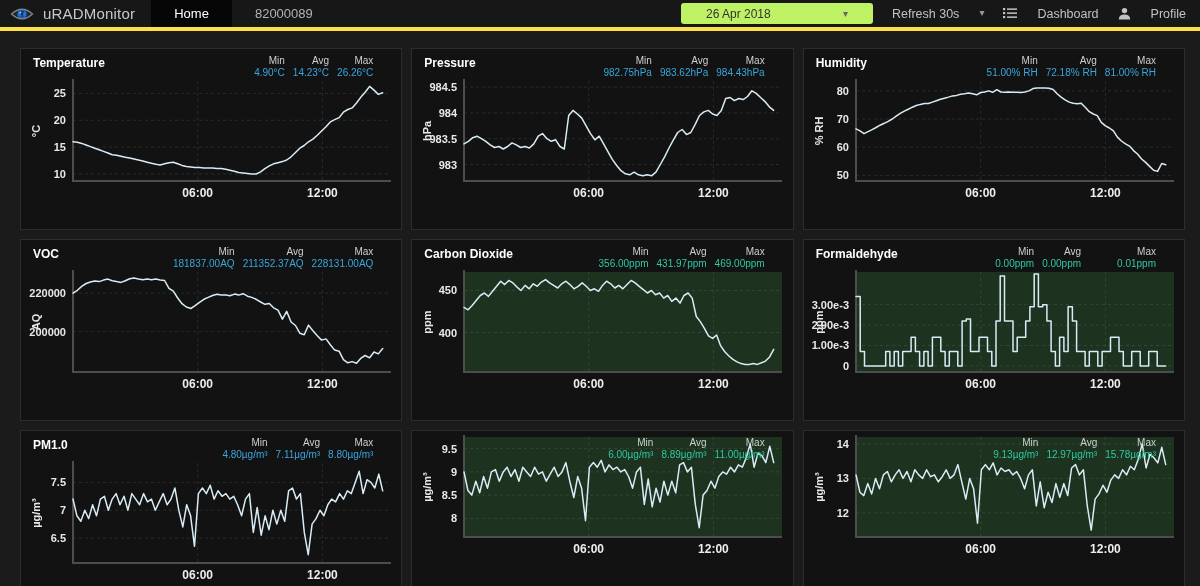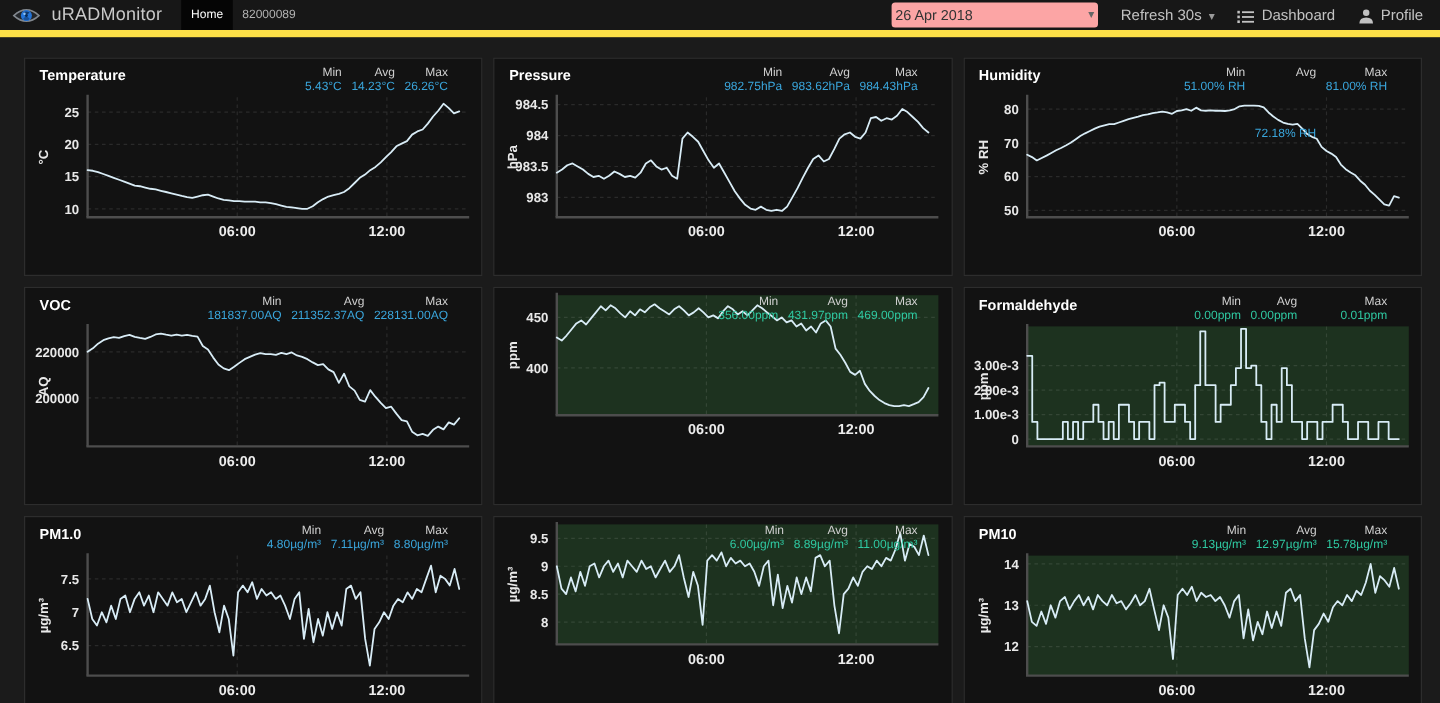--- a/index.html
+++ b/index.html
@@ -4,36 +4,36 @@
 <style>
   * { box-sizing: border-box; }
   html,body { margin:0; padding:0; }
   body {
     width:1200px; height:586px; overflow:hidden;
     background:#1b1b1b;
     font-family:"Liberation Sans","DejaVu Sans",sans-serif;
   }
   
   .topbar {
-    height:31px; background:#171717; border-bottom:6px solid #fde047;
+    height:31px; background:#171717; border-bottom:4px solid #fde047;
     display:flex; align-items:stretch;
   }
   .brand { display:flex; align-items:center; gap:9px; padding:0 16px 0 10px; }
   .brand-title { color:#c9c9c9; font-size:15px; letter-spacing:.2px; }
-  .tab { display:flex; align-items:center; padding:0 8px; font-size:10px; color:#b3b3b3; cursor:pointer; }
+  .tab { display:flex; align-items:center; padding:0 23px; font-size:13px; color:#b3b3b3; cursor:pointer; }
   .tab.active { background:#050505; color:#fff; }
   .topbar-spacer { flex:1; }
   .topbar-right { display:flex; align-items:center; gap:19px; padding-right:14px; }
   .date-select {
-    width:172px; height:21px; background:#fca5a5; border-radius:3px;
+    width:192px; height:21px; background:#bef264; border-radius:3px;
     display:flex; align-items:center; justify-content:space-between;
-    padding:0 3px; font-size:12px; color:#333; cursor:pointer;
+    padding:0 25px; font-size:12px; color:#333; cursor:pointer;
   }
   .date-caret { color:#666; font-size:10px; }
-  .hdr-ctl { display:flex; align-items:flex-end; gap:6px; color:#c2c2c2; font-size:12.5px; cursor:pointer; }
+  .hdr-ctl { display:flex; align-items:flex-start; gap:20px; color:#c2c2c2; font-size:12.5px; cursor:pointer; }
   .hdr-caret { color:#9a9a9a; font-size:10px; }
   
   .grid {
     display:grid; grid-template-columns:repeat(3,1fr);
     grid-auto-rows:182px; gap:9px; margin:17px 15px 0 20px;
   }
   .panel {
     position:relative; background:#121212; border:1px solid #2d2d2d;
   }
   .panel-head { padding:7px 0 0 12px; height:26px; }
@@ -98,21 +98,21 @@
 <div class="grid">
 
   <div class="panel">
     <div class="panel-head">
         <div class="chart-title">Temperature</div>
       </div>
     <div class="stats">
       <span class="sl">Min</span>
       <span class="sl">Avg</span>
       <span class="sl">Max</span>
-      <span class="sv" style="color: rgb(58, 166, 220);">5.43°C</span>
+      <span class="sv" style="color: rgb(58, 166, 220);">4.90°C</span>
       <span class="sv" style="color: rgb(58, 166, 220);">14.23°C</span>
       <span class="sv" style="color: rgb(58, 166, 220);">26.26°C</span>
     </div>
     <div class="chart-body"><svg width="368" height="128">
           <line x1="170.70588235294116" y1="4" x2="170.70588235294116" y2="104" stroke="rgba(255,255,255,0.10)" stroke-dasharray="3 3"></line>
           <text x="170.70588235294116" y="120" fill="#ededed" font-size="12" font-weight="bold" text-anchor="middle">06:00</text>
           <line x1="295.4117647058823" y1="4" x2="295.4117647058823" y2="104" stroke="rgba(255,255,255,0.10)" stroke-dasharray="3 3"></line>
           <text x="295.4117647058823" y="120" fill="#ededed" font-size="12" font-weight="bold" text-anchor="middle">12:00</text>
           <line x1="46" y1="97.01075268817203" x2="364" y2="97.01075268817203" stroke="rgba(255,255,255,0.10)" stroke-dasharray="3 3"></line>
           <text x="39" y="101.01075268817203" fill="#e8e8e8" font-size="11" font-weight="bold" text-anchor="end">10</text>
@@ -163,21 +163,21 @@
 
   <div class="panel">
     <div class="panel-head">
         <div class="chart-title">Humidity</div>
       </div>
     <div class="stats">
       <span class="sl">Min</span>
       <span class="sl">Avg</span>
       <span class="sl">Max</span>
       <span class="sv" style="color: rgb(58, 166, 220);">51.00% RH</span>
-      <span class="sv" style="color: rgb(58, 166, 220); margin-top: 39px;">72.18% RH</span>
+      <span class="sv" style="color: rgb(58, 166, 220);">72.18% RH</span>
       <span class="sv" style="color: rgb(58, 166, 220);">81.00% RH</span>
     </div>
     <div class="chart-body"><svg width="368" height="128">
           <line x1="170.70588235294116" y1="4" x2="170.70588235294116" y2="104" stroke="rgba(255,255,255,0.10)" stroke-dasharray="3 3"></line>
           <text x="170.70588235294116" y="120" fill="#ededed" font-size="12" font-weight="bold" text-anchor="middle">06:00</text>
           <line x1="295.4117647058823" y1="4" x2="295.4117647058823" y2="104" stroke="rgba(255,255,255,0.10)" stroke-dasharray="3 3"></line>
           <text x="295.4117647058823" y="120" fill="#ededed" font-size="12" font-weight="bold" text-anchor="middle">12:00</text>
           <line x1="46" y1="98.36619718309859" x2="364" y2="98.36619718309859" stroke="rgba(255,255,255,0.10)" stroke-dasharray="3 3"></line>
           <text x="39" y="102.36619718309859" fill="#e8e8e8" font-size="11" font-weight="bold" text-anchor="end">50</text>
           <line x1="46" y1="70.19718309859155" x2="364" y2="70.19718309859155" stroke="rgba(255,255,255,0.10)" stroke-dasharray="3 3"></line>
@@ -215,20 +215,23 @@
           <line x1="46" y1="25.153846153846157" x2="364" y2="25.153846153846157" stroke="rgba(255,255,255,0.10)" stroke-dasharray="3 3"></line>
           <text x="39" y="29.153846153846157" fill="#e8e8e8" font-size="11" font-weight="bold" text-anchor="end">220000</text>
           <line x1="46" y1="2" x2="46" y2="104" stroke="#4d4d4d" stroke-width="2"></line>
           <line x1="45" y1="104" x2="364" y2="104" stroke="#4d4d4d" stroke-width="2"></line>
           <text x="13" y="54" fill="#e8e8e8" font-size="11" font-weight="bold" text-anchor="middle" transform="rotate(-90 13 54)">AQ</text>
           <path d="M46.0 25.2L50.4 22.3L54.7 18.4L59.1 15.5L63.4 14.0L67.8 13.0L72.2 13.6L76.5 12.1L80.9 11.1L85.3 12.7L89.6 13.6L94.0 14.4L98.3 12.8L102.7 10.7L107.1 10.0L111.4 10.9L115.8 11.7L120.2 10.9L124.5 11.7L128.9 11.1L133.2 11.9L137.6 12.5L142.0 20.3L146.3 23.2L150.7 30.0L155.0 35.7L159.4 39.0L163.8 40.5L168.1 37.7L172.5 34.4L176.9 31.3L181.2 29.4L185.6 27.5L189.9 26.3L194.3 27.1L198.7 27.1L203.0 27.8L207.4 26.1L211.7 27.1L216.1 25.7L220.5 28.2L224.8 29.4L229.2 31.3L233.6 34.0L237.9 36.3L242.3 35.5L246.6 39.8L251.0 42.1L255.4 51.1L259.7 43.4L264.1 54.0L268.5 57.5L272.8 65.2L277.2 66.7L281.5 57.1L285.9 62.8L290.3 67.8L294.6 72.1L299.0 70.9L303.3 76.7L307.7 82.1L312.1 83.2L316.4 91.7L320.8 94.8L325.2 93.6L329.5 95.2L333.9 90.2L338.2 87.5L342.6 89.8L347.0 84.0L351.3 85.9L355.7 80.5" fill="none" stroke="#d8ecf6" stroke-width="1.5" stroke-linejoin="round" stroke-linecap="round"></path>
         </svg></div>
   </div>
 
   <div class="panel">
+    <div class="panel-head">
+        <div class="chart-title">Carbon Dioxide</div>
+      </div>
     <div class="stats">
       <span class="sl">Min</span>
       <span class="sl">Avg</span>
       <span class="sl">Max</span>
       <span class="sv" style="color: rgb(47, 201, 162);">356.00ppm</span>
       <span class="sv" style="color: rgb(47, 201, 162);">431.97ppm</span>
       <span class="sv" style="color: rgb(47, 201, 162);">469.00ppm</span>
     </div>
     <div class="chart-body"><svg width="368" height="128">
           <rect x="46" y="4" width="318" height="100" fill="#1d321f"></rect>
@@ -334,23 +337,20 @@
           <line x1="46" y1="15.627906976744185" x2="364" y2="15.627906976744185" stroke="rgba(255,255,255,0.10)" stroke-dasharray="3 3"></line>
           <text x="39" y="19.627906976744185" fill="#e8e8e8" font-size="11" font-weight="bold" text-anchor="end">9.5</text>
           <line x1="46" y1="2" x2="46" y2="104" stroke="#4d4d4d" stroke-width="2"></line>
           <line x1="45" y1="104" x2="364" y2="104" stroke="#4d4d4d" stroke-width="2"></line>
           <text x="13" y="54" fill="#e8e8e8" font-size="11" font-weight="bold" text-anchor="middle" transform="rotate(-90 13 54)">µg/m³</text>
           <path d="M46.0 38.9L49.9 57.5L53.8 62.1L57.8 48.2L61.7 59.8L65.6 43.5L69.5 55.2L73.4 38.9L77.4 36.6L81.3 48.2L85.2 38.9L89.1 34.2L93.0 43.5L97.0 36.6L100.9 48.2L104.8 34.2L108.7 38.9L112.6 43.5L116.6 34.2L120.5 41.2L124.4 38.9L128.3 48.2L132.2 41.2L136.2 34.2L140.1 43.5L144.0 38.9L147.9 29.6L151.8 48.2L155.8 64.5L159.7 43.5L163.6 55.2L167.5 87.7L171.4 34.2L175.4 29.6L179.3 34.2L183.2 27.3L187.1 38.9L191.0 31.9L195.0 36.6L198.9 34.2L202.8 38.9L206.7 36.6L210.6 43.5L214.6 55.2L218.5 38.9L222.4 34.2L226.3 71.4L230.2 45.9L234.2 73.8L238.1 55.2L242.0 69.1L245.9 48.2L249.8 62.1L253.8 48.2L257.7 59.8L261.6 31.9L265.5 29.6L269.4 38.9L273.4 34.2L277.3 71.4L281.2 94.7L285.1 62.1L289.0 57.5L293.0 48.2L296.9 55.2L300.8 43.5L304.7 38.9L308.6 41.2L312.6 34.2L316.5 38.9L320.4 31.9L324.3 34.2L328.2 24.9L332.2 11.0L336.1 34.2L340.0 20.3L343.9 22.6L347.8 29.6L351.8 13.3L355.7 29.6" fill="none" stroke="#d8ecf6" stroke-width="1.5" stroke-linejoin="round" stroke-linecap="round"></path>
         </svg></div>
   </div>
 
   <div class="panel">
-    <div class="panel-head">
-        <div class="chart-title">PM10</div>
-      </div>
     <div class="stats">
       <span class="sl">Min</span>
       <span class="sl">Avg</span>
       <span class="sl">Max</span>
       <span class="sv" style="color: rgb(47, 201, 162);">9.13µg/m³</span>
       <span class="sv" style="color: rgb(47, 201, 162);">12.97µg/m³</span>
       <span class="sv" style="color: rgb(47, 201, 162);">15.78µg/m³</span>
     </div>
     <div class="chart-body"><svg width="368" height="128">
           <rect x="46" y="4" width="318" height="100" fill="#1d321f"></rect>

